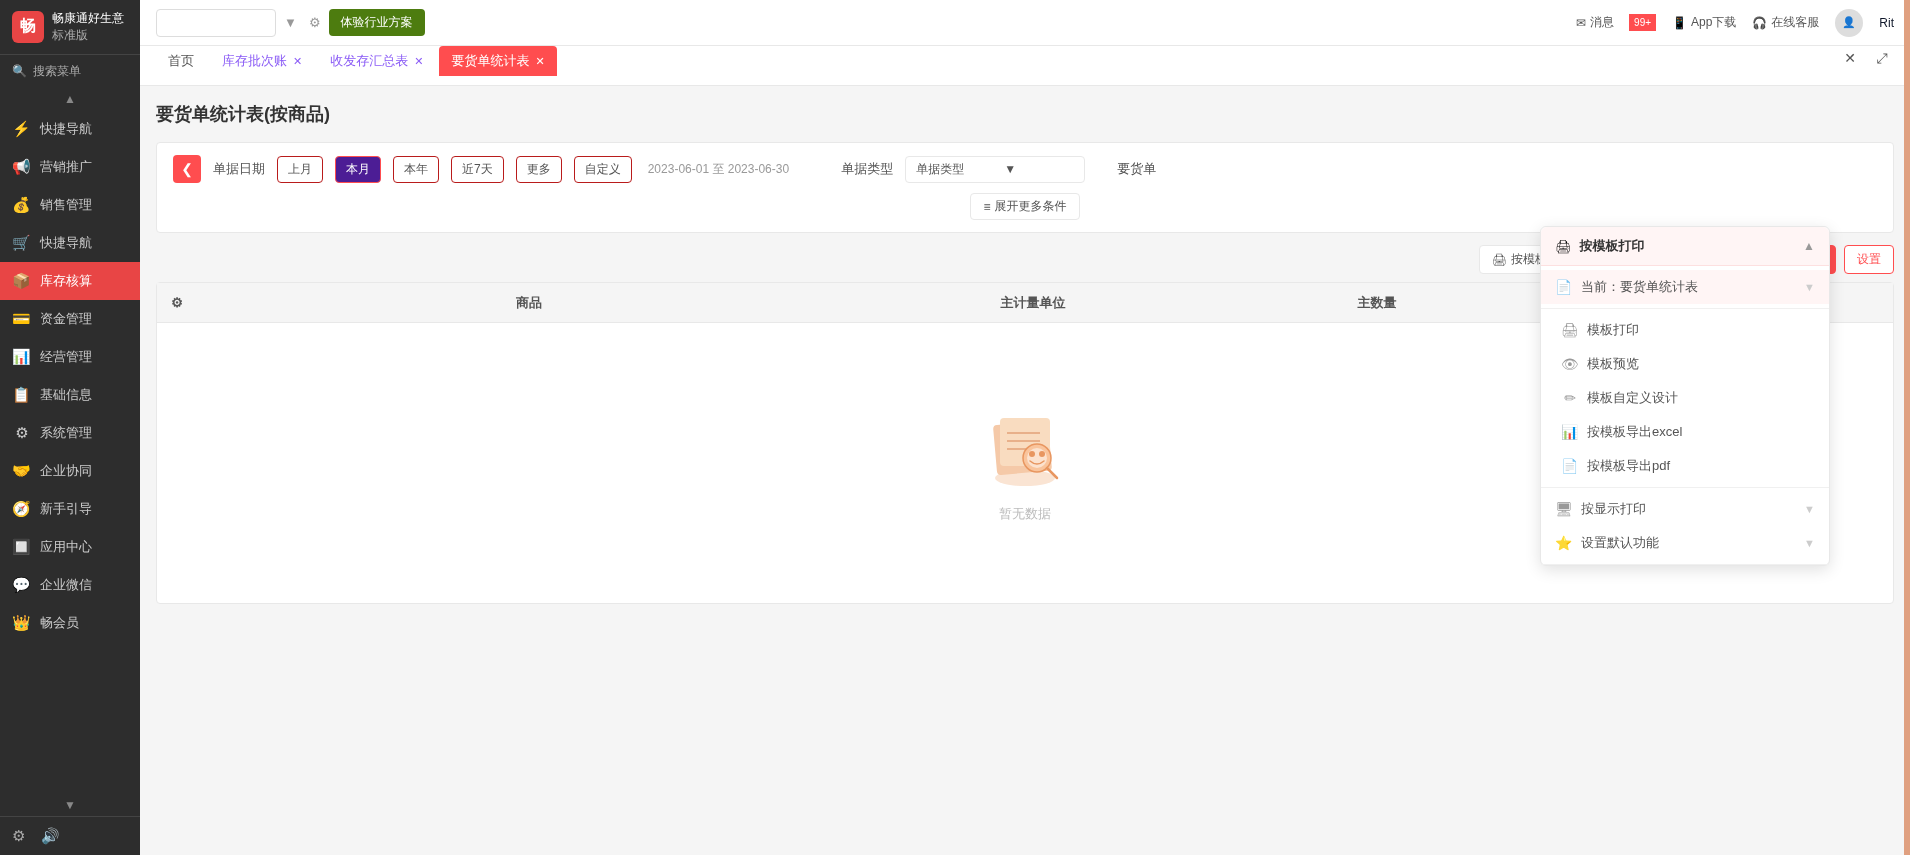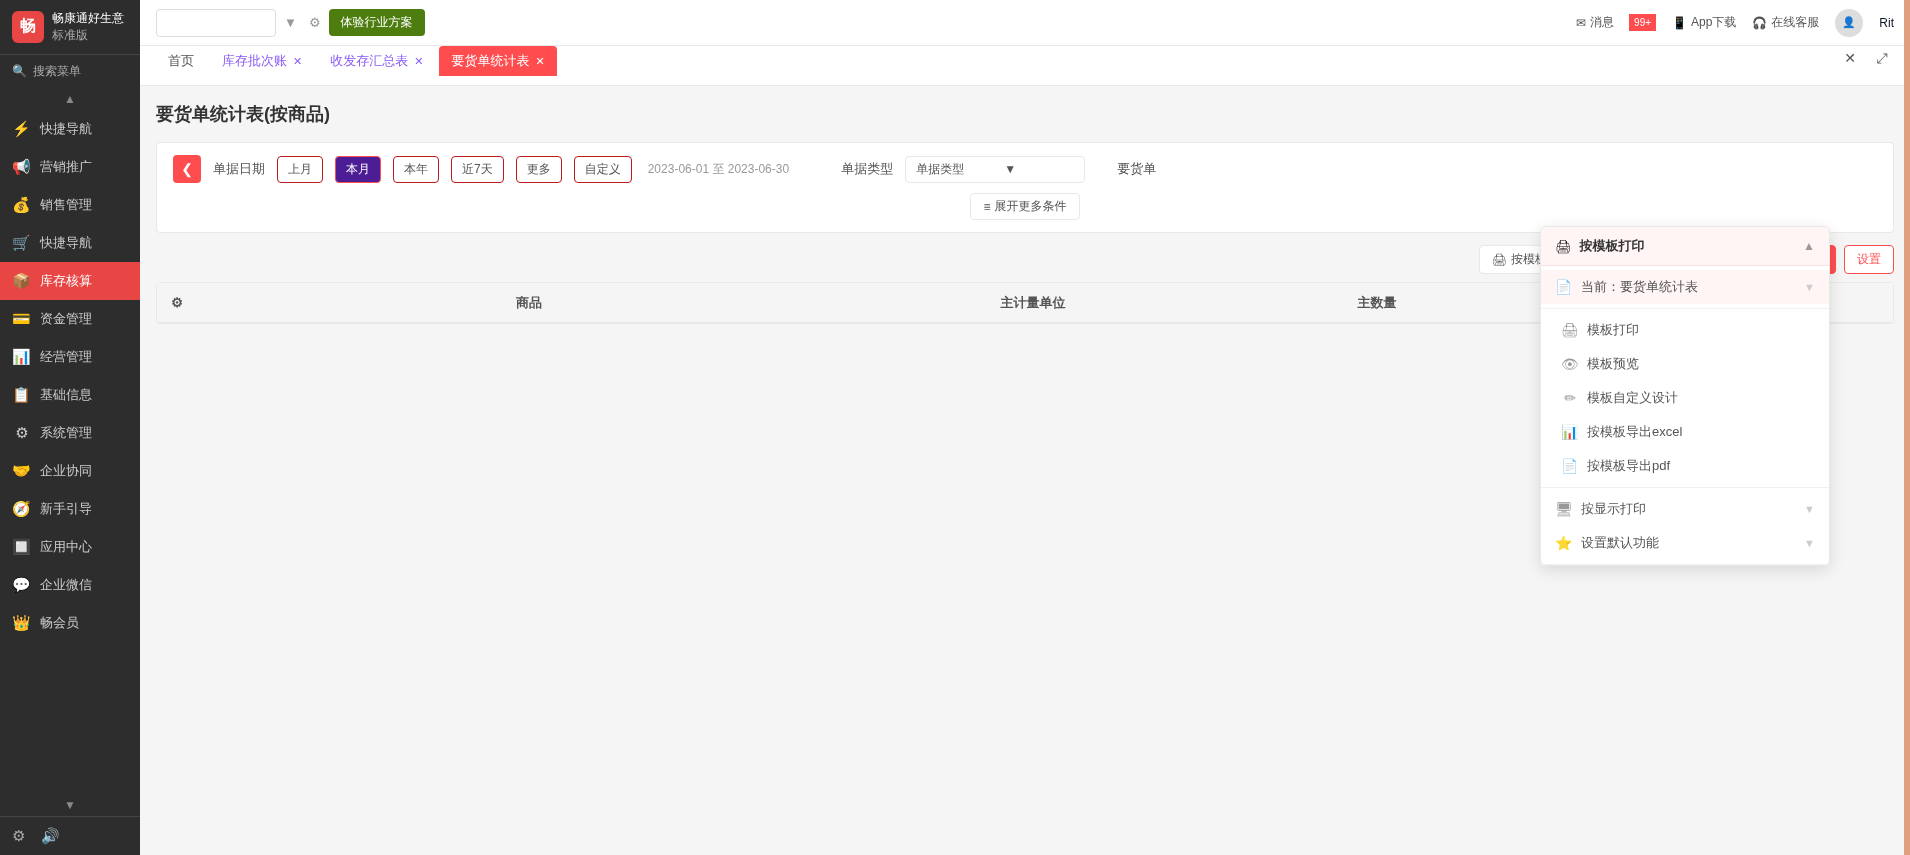--- a/index.html
+++ b/index.html
@@ -491,20 +491,39 @@
       <div class="table-header">
         <div class="th" style="flex:0 0 40px;">
           <span>⚙</span>
         </div>
         <div class="th product">商品</div>
         <div class="th">主计量单位</div>
         <div class="th">主数量</div>
         <div class="th">零售金额</div>
       </div>
 
+      <div class="empty-state">
+        <div class="empty-icon">
+          <svg width="100" height="90" viewBox="0 0 100 90" xmlns="http://www.w3.org/2000/svg">
+            <ellipse cx="50" cy="75" rx="30" ry="8" fill="#f5c9a8" opacity="0.5"></ellipse>
+            <rect x="20" y="20" width="55" height="50" rx="4" fill="#f5c9a8" transform="rotate(-5 47 45)"></rect>
+            <rect x="25" y="15" width="50" height="48" rx="4" fill="#f9dcc0"></rect>
+            <line x1="32" y1="30" x2="65" y2="30" stroke="#e8b08a" stroke-width="2"></line>
+            <line x1="32" y1="38" x2="65" y2="38" stroke="#e8b08a" stroke-width="2"></line>
+            <line x1="32" y1="46" x2="55" y2="46" stroke="#e8b08a" stroke-width="2"></line>
+            <circle cx="62" cy="55" r="14" fill="#f9c49c" stroke="#e89660" stroke-width="1.5"></circle>
+            <circle cx="62" cy="55" r="10" fill="#fff" opacity="0.5"></circle>
+            <line x1="72" y1="65" x2="82" y2="75" stroke="#e89660" stroke-width="2.5" stroke-linecap="round"></line>
+            <circle cx="57" cy="51" r="3" fill="#e89660"></circle>
+            <circle cx="67" cy="51" r="3" fill="#e89660"></circle>
+            <path d="M55 58 Q62 64 69 58" stroke="#e89660" stroke-width="1.5" fill="none" stroke-linecap="round"></path>
+          </svg>
+        </div>
+        <span>暂无数据</span>
+      </div>
     </div>
 
     <div class="dropdown-panel">
       <div class="dropdown-header">
         <div class="dropdown-header-left">
           <span>🖨</span>
           <span class="dropdown-header-title">按模板打印</span>
         </div>
         <span class="dropdown-chevron">▲</span>
       </div>

